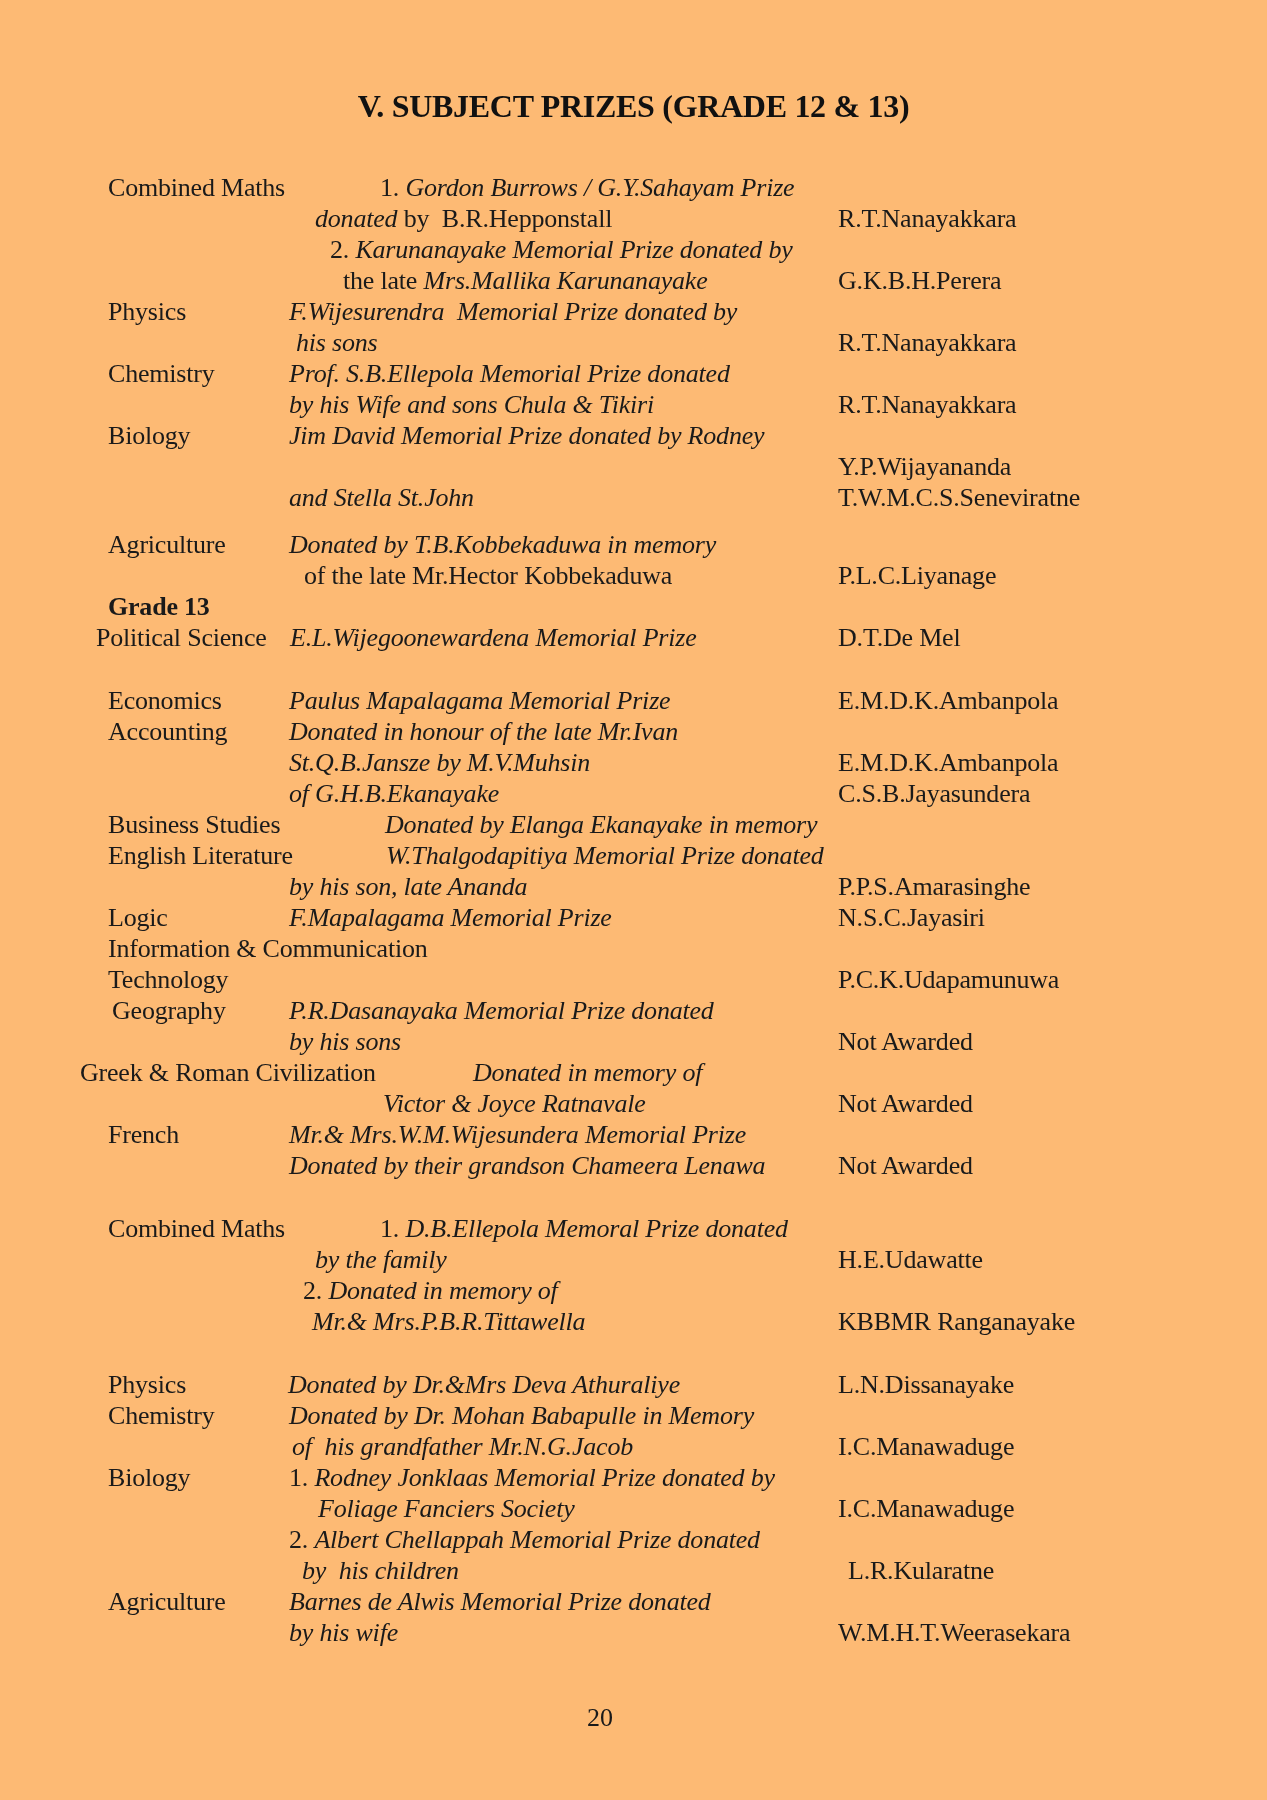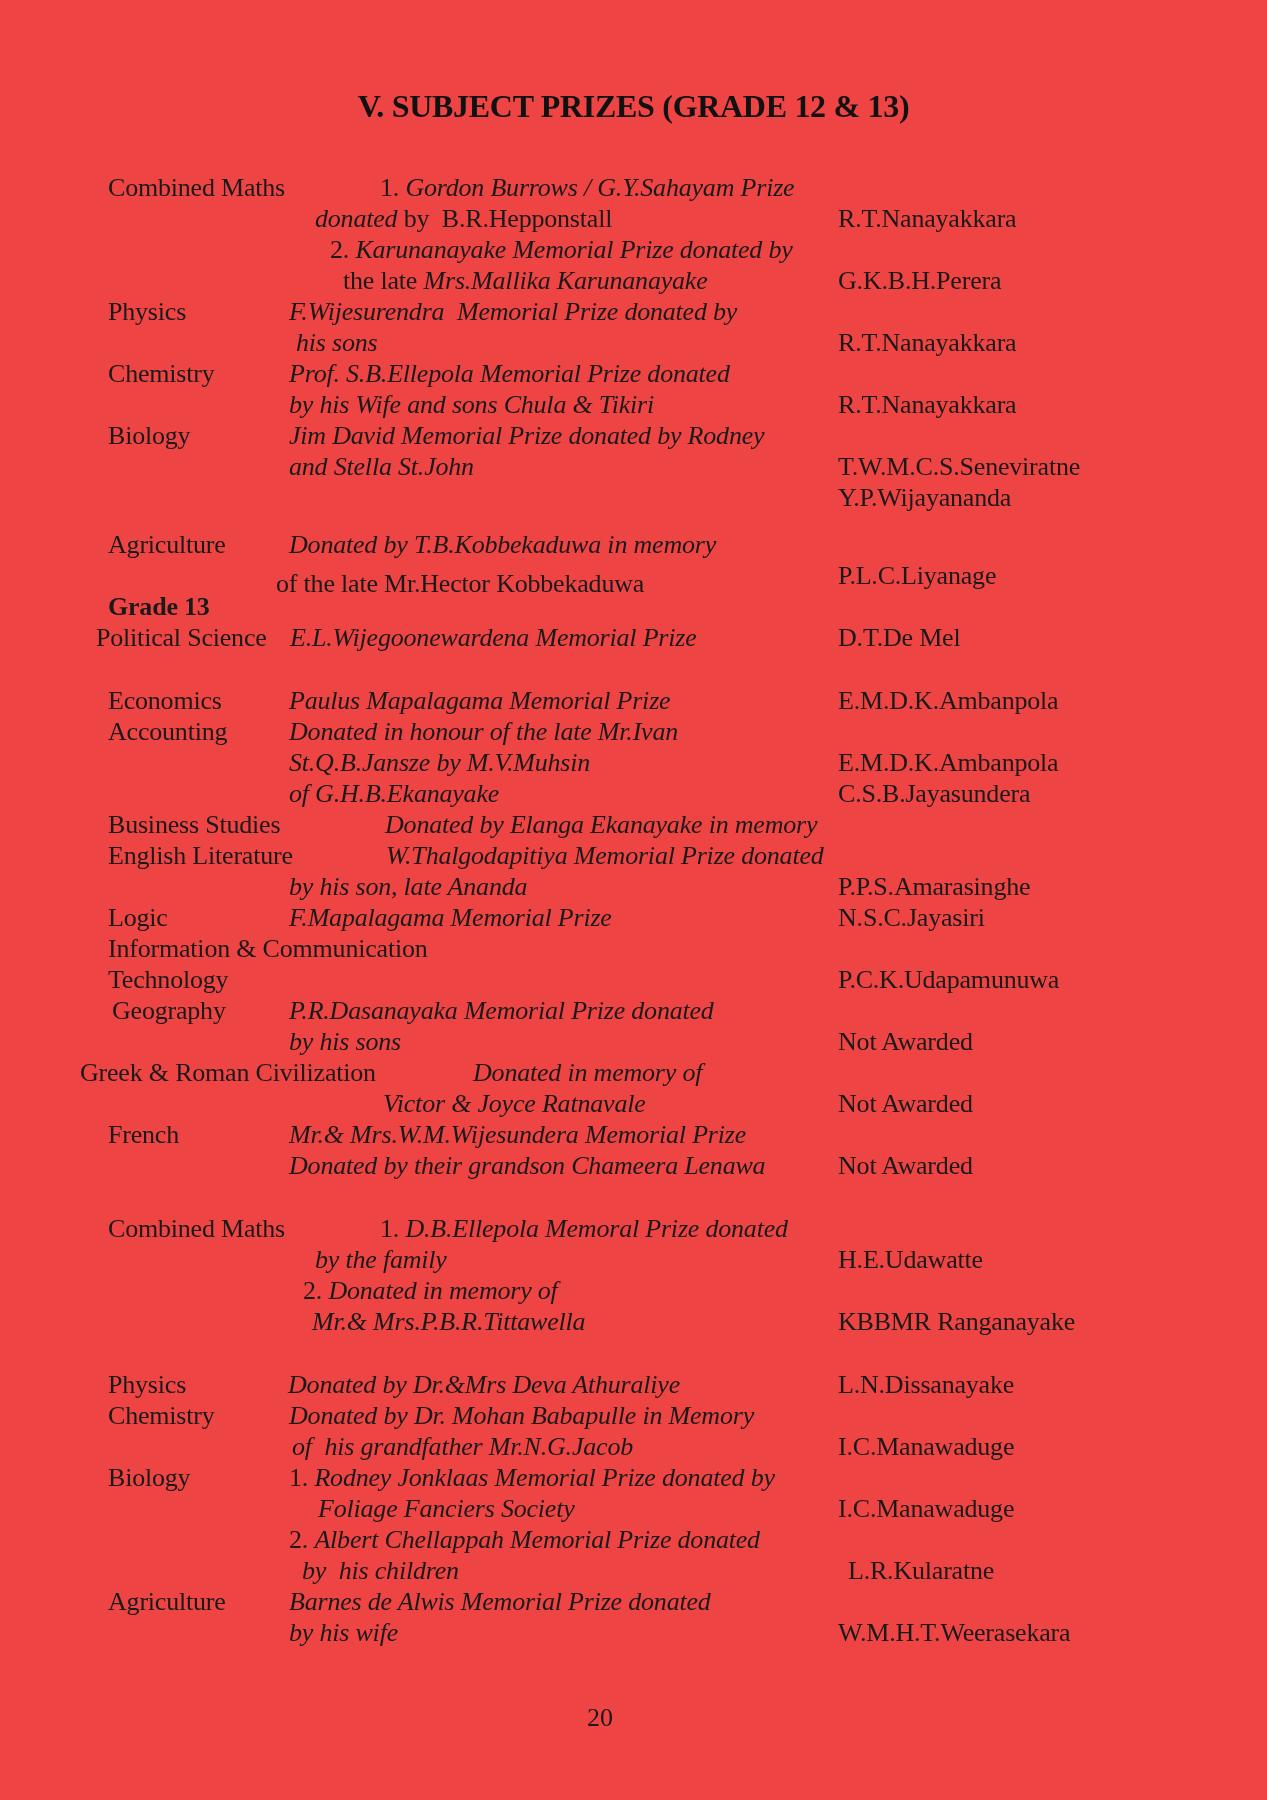--- a/index.html
+++ b/index.html
@@ -6,21 +6,21 @@
   body {
     width: 1267px; height: 1800px;
     background: #ffffff;
     font-family: "Liberation Serif", "DejaVu Serif", serif;
     color: #1a1a1a;
     overflow: hidden;
     position: relative;
   }
   .page {
     position: absolute; inset: 0;
-    background: #ef4444;
+    background: #fdba74;
   }
   .title {
     position: absolute;
     top: 88px; left: 0; width: 1267px;
     text-align: center;
     font-size: 32px;
     font-weight: bold;
     letter-spacing: -0.3px;
     color: #111111;
   }
@@ -58,25 +58,25 @@
   <div class="lines">
       <div class="row"><span class="cell subject" style="left: 108px;">Combined Maths</span><span class="cell desc" style="left: 380px;"><span>1. </span><span class="it">Gordon Burrows / G.Y.Sahayam Prize</span></span></div>
       <div class="row"><span class="cell desc" style="left: 315px;"><span class="it">donated </span><span>by  B.R.Hepponstall</span></span><span class="cell winner" style="left: 838px;">R.T.Nanayakkara</span></div>
       <div class="row"><span class="cell desc" style="left: 330px;"><span>2. </span><span class="it">Karunanayake Memorial Prize donated by</span></span></div>
       <div class="row"><span class="cell desc" style="left: 343px;"><span>the late </span><span class="it">Mrs.Mallika Karunanayake</span></span><span class="cell winner" style="left: 838px;">G.K.B.H.Perera</span></div>
       <div class="row"><span class="cell subject" style="left: 108px;">Physics</span><span class="cell desc" style="left: 289px;"><span class="it">F.Wijesurendra  Memorial Prize donated by</span></span></div>
       <div class="row"><span class="cell desc" style="left: 296px;"><span class="it">his sons</span></span><span class="cell winner" style="left: 838px;">R.T.Nanayakkara</span></div>
       <div class="row"><span class="cell subject" style="left: 108px;">Chemistry</span><span class="cell desc" style="left: 289px;"><span class="it">Prof. S.B.Ellepola Memorial Prize donated</span></span></div>
       <div class="row"><span class="cell desc" style="left: 289px;"><span class="it">by his Wife and sons Chula &amp; Tikiri</span></span><span class="cell winner" style="left: 838px;">R.T.Nanayakkara</span></div>
       <div class="row"><span class="cell subject" style="left: 108px;">Biology</span><span class="cell desc" style="left: 289px;"><span class="it">Jim David Memorial Prize donated by Rodney</span></span></div>
+      <div class="row"><span class="cell winner" style="left: 838px;">Y.P.Wijayananda</span></div>
       <div class="row"><span class="cell desc" style="left: 289px;"><span class="it">and Stella St.John</span></span><span class="cell winner" style="left: 838px;">T.W.M.C.S.Seneviratne</span></div>
-      <div class="row"><span class="cell winner" style="left: 838px;">Y.P.Wijayananda</span></div>
       <div class="spacer"></div>
       <div class="row"><span class="cell subject" style="left: 108px;">Agriculture</span><span class="cell desc" style="left: 289px;"><span class="it">Donated by T.B.Kobbekaduwa in memory</span></span></div>
-      <div class="row"><span class="cell desc" style="left: 276px; margin-top: 8px;"><span>of the late Mr.Hector Kobbekaduwa</span></span><span class="cell winner" style="left: 838px;">P.L.C.Liyanage</span></div>
+      <div class="row"><span class="cell desc" style="left: 304px;"><span>of the late Mr.Hector Kobbekaduwa</span></span><span class="cell winner" style="left: 838px;">P.L.C.Liyanage</span></div>
       <div class="row"><span class="cell subject bold" style="left: 108px;">Grade 13</span></div>
       <div class="row"><span class="cell subject" style="left: 96px;">Political Science</span><span class="cell desc" style="left: 290px;"><span class="it">E.L.Wijegoonewardena Memorial Prize</span></span><span class="cell winner" style="left: 838px;">D.T.De Mel</span></div>
       <div class="spacer"></div>
       <div class="spacer"></div>
       <div class="row"><span class="cell subject" style="left: 108px;">Economics</span><span class="cell desc" style="left: 289px;"><span class="it">Paulus Mapalagama Memorial Prize</span></span><span class="cell winner" style="left: 838px;">E.M.D.K.Ambanpola</span></div>
       <div class="row"><span class="cell subject" style="left: 108px;">Accounting</span><span class="cell desc" style="left: 289px;"><span class="it">Donated in honour of the late Mr.Ivan</span></span></div>
       <div class="row"><span class="cell desc" style="left: 289px;"><span class="it">St.Q.B.Jansze by M.V.Muhsin</span></span><span class="cell winner" style="left: 838px;">E.M.D.K.Ambanpola</span></div>
       <div class="row"><span class="cell desc" style="left: 289px;"><span class="it">of G.H.B.Ekanayake</span></span><span class="cell winner" style="left: 838px;">C.S.B.Jayasundera</span></div>
       <div class="row"><span class="cell subject" style="left: 108px;">Business Studies</span><span class="cell desc" style="left: 385px;"><span class="it">Donated by Elanga Ekanayake in memory</span></span></div>
       <div class="row"><span class="cell subject" style="left: 108px;">English Literature</span><span class="cell desc" style="left: 386px;"><span class="it">W.Thalgodapitiya Memorial Prize donated</span></span></div>

